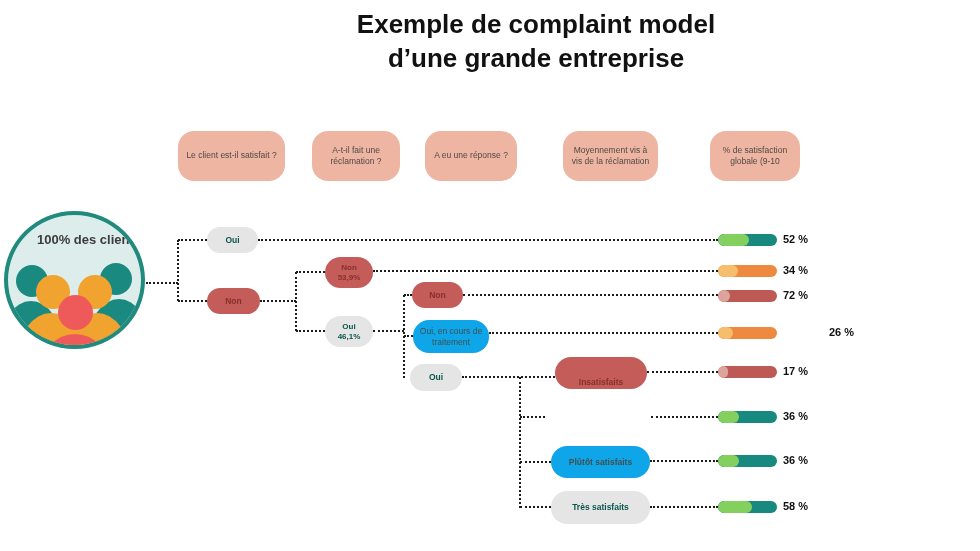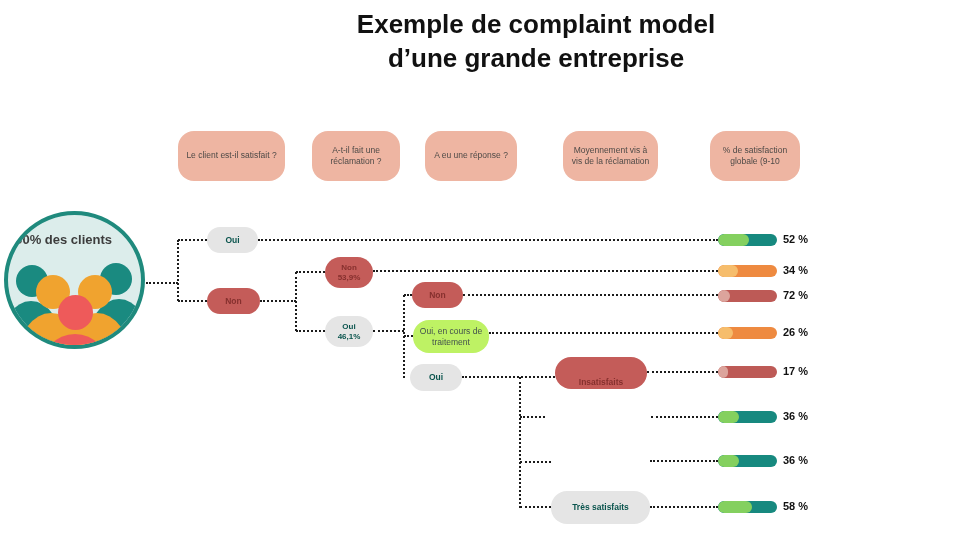--- a/index.html
+++ b/index.html
@@ -14,36 +14,36 @@
                  text-align:center; font-size:8.5px; color:#4e4a47; padding:4px 7px; line-height:1.35; }
   .h1 { left:178px; width:107px; }
   .h2 { left:312px; width:88px; }
   .h3 { left:425px; width:92px; }
   .h4 { left:563px; width:95px; }
   .h5 { left:710px; width:90px; }
 
   
   .circle { position:absolute; left:4px; top:211px; width:141px; height:138px;
             background:#dcedeb; border:4px solid #1f8a7d; border-radius:50%; overflow:hidden; }
-  .circle-label { position:absolute; left:0; top:17px; width:100%; text-align:left;
+  .circle-label { position:absolute; left:0; top:17px; width:100%; text-align:right;
                   font-size:13px; font-weight:600; color:#3c3c3c; }
   .person { position:absolute; }
   .head { position:absolute; border-radius:50%; }
   .torso { position:absolute; border-radius:50% 50% 0 0 / 75% 75% 0 0; }
   .p-teal-c  { background:#1a8a80; }
   .p-orange-c{ background:#f0a32f; }
   .p-red-c   { background:#ee5a5a; }
 
   
   .pill { position:absolute; border-radius:16px; display:flex; flex-direction:column;
           align-items:center; justify-content:center; text-align:center;
           font-size:8.5px; font-weight:600; line-height:1.2; padding:2px 4px; }
   .pill-teal  { background:#e5e5e5; color:#0a544d; }
   .pill-red   { background:#c45c59; color:#86302e; }
-  .pill-light { background:#bef264; color:#43504d; }
+  .pill-light { background:#0ea5e9; color:#43504d; }
   .pill-orange{ background:#eaa64d; color:#514430; }
 
   .n-oui1 { left:207px; top:227px; width:51px;  height:26px; }
   .n-non1 { left:207px; top:288px; width:53px;  height:26px; }
   .n-non2 { left:325px; top:257px; width:48px;  height:31px; font-size:8px; }
   .n-oui2 { left:325px; top:316px; width:48px;  height:31px; font-size:8px; }
   .n-non3 { left:412px; top:282px; width:51px;  height:26px; }
   .n-enc  { left:413px; top:320px; width:76px;  height:33px; font-weight:500; }
   .n-oui3 { left:410px; top:364px; width:52px;  height:27px; }
   .n-insa { left:555px; top:357px; width:92px;  height:32px;justify-content:flex-end; }
@@ -127,20 +127,23 @@
     </div>
   <div class="pill pill-light n-enc">
       <span>Oui, en cours de traitement</span>
     </div>
   <div class="pill pill-teal n-oui3">
       <span>Oui</span>
     </div>
 
   <div class="pill pill-red n-insa">
       <span>Insatisfaits</span>
+    </div>
+  <div class="pill pill-light n-plu">
+      <span>Plûtôt satisfaits</span>
     </div>
   <div class="pill pill-teal n-tres">
       <span>Très satisfaits</span>
     </div>
 
   <div class="hline" style="left:146px; top:282px; width:32px;"></div>
   <div class="vline" style="left:177px; top:240px; height:61px;"></div>
   <div class="hline" style="left:178px; top:239px; width:29px;"></div>
   <div class="hline" style="left:178px; top:300px; width:29px;"></div>
   <div class="hline" style="left:258px; top:239px; width:460px;"></div>
@@ -186,19 +189,19 @@
   <div class="bar pal-green" style="top:455px;">
       <div class="bar-fill" style="width: 36%;"></div>
     </div>
   <div class="bar pal-green" style="top:501px;">
       <div class="bar-fill" style="width: 58%;"></div>
     </div>
 
   <div class="bar-label" style="top:233px;">52 %</div>
   <div class="bar-label" style="top:264px;">34 %</div>
   <div class="bar-label" style="top:289px;">72 %</div>
-  <div class="bar-label" style="top:326px;">26 %</div>
+  <div class="bar-label" style="top:326px;margin-left:46px;">26 %</div>
   <div class="bar-label" style="top:365px;">17 %</div>
   <div class="bar-label" style="top:410px;">36 %</div>
   <div class="bar-label" style="top:454px;">36 %</div>
   <div class="bar-label" style="top:500px;">58 %</div>
 
 </div>
 
 </body></html>

